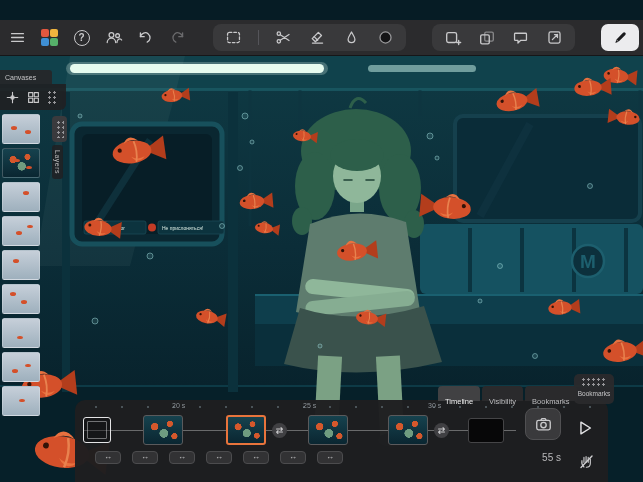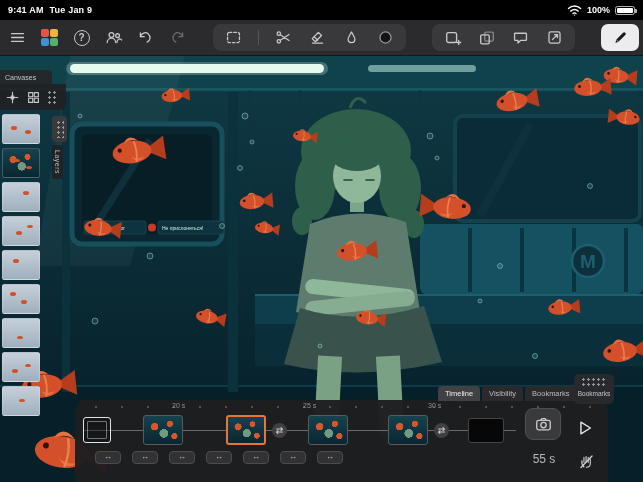--- a/index.html
+++ b/index.html
@@ -52,21 +52,21 @@
     linear-gradient(180deg,#16424e,#0a2631); }
   .mini-fish { position:absolute; width:6px; height:3.5px; background:#d4502a; border-radius:50%; }
   .layers-tab { position:absolute; left:52px; top:116px; width:15px; z-index:20; }
   .layers-handle { width:15px; height:26px; background:#3a3a3d; border-radius:4px; display:flex; align-items:center; justify-content:center; }
   .layers-handle .dots { width:8px; height:18px; }
   .layers-label { margin-top:3px; writing-mode:vertical-rl; font-size:7px; color:#bdbdbf; background:rgba(32,32,34,.85);
     padding:5px 2px; border-radius:3px; letter-spacing:.5px; }
 
   
   .tl-tabs { position:absolute; left:438px; top:386px; height:15px; display:flex; gap:2px; z-index:31; }
-  .tl-tab { background:#2a2a2c; color:#bdbdbf; font-size:7.5px; padding:3px 7px 2px; border-radius:4px 4px 0 0; }
+  .tl-tab { background:#2a2a2c; color:#bdbdbf; font-size:7.5px; padding:11px 7px 2px; border-radius:4px 4px 0 0; }
   .tl-tab.active { background:#414143; color:#eee; }
   .bookmarks { position:absolute; left:574px; top:374px; width:40px; height:30px; background:rgba(42,42,44,.95);
     border-radius:5px; z-index:32; display:flex; flex-direction:column; align-items:center; padding-top:3px; }
   .bookmarks .dots { width:26px; height:11px; }
   .bookmarks-label { font-size:6.5px; color:#c5c5c7; margin-top:2px; }
   .tl-panel { position:absolute; left:75px; top:400px; width:533px; height:82px;
     background:rgba(30,30,32,.97); border-radius:10px 10px 0 0; z-index:30; }
   .ruler { position:absolute; left:0; top:0; width:100%; height:12px;
     background-image:radial-gradient(circle,#4a5358 1px, transparent 1.4px);
     background-size:26px 6px; background-position:8px 4px; background-repeat:repeat-x; }
@@ -86,46 +86,28 @@
   .frame.t-black { top:6px; height:25px; background:#070708; border:1px solid #454547; }
   .frame.t-link { top:11px; height:15px; border:none; border-radius:50%; background:#404043; display:flex; align-items:center; justify-content:center; overflow:visible; }
   .frame .link-svg { display:none; }
   .frame.t-link .link-svg { display:block; }
   .spacing-row { position:absolute; left:0; top:50px; width:100%; height:16px; }
   .spacer-btn { position:absolute; top:1px; width:26px; height:13px; background:#323234; border:1px solid #4c4c4e;
     border-radius:4px; color:#c5c5c7; font-size:8px; line-height:10px; text-align:center; }
   .cam-btn { position:absolute; left:450px; top:8px; width:36px; height:32px; background:#3a3a3c;
     border:1px solid #505052; border-radius:8px; display:flex; align-items:center; justify-content:center; }
   .play-btn { position:absolute; left:498px; top:16px; width:24px; height:24px; display:flex; align-items:center; justify-content:center; }
-  .duration { position:absolute; left:452px; top:52px; width:34px; text-align:center; font-size:12px; color:#b9b9bb; }
+  .duration { position:absolute; left:452px; top:52px; width:34px; text-align:right; font-size:10px; color:#b9b9bb; }
   .hand-btn { position:absolute; left:500px; top:50px; width:22px; height:22px; display:flex; align-items:center; justify-content:center; }
 </style>
 </head>
 <body>
 
 <div class="screen">
 
-  <div class="status-bar">
-    <div class="status-left">
-      <span>9:41 AM</span>
-      <span>Tue Jan 9</span>
-    </div>
-    <div class="status-right">
-      <svg class="ic" width="15" height="12" viewBox="0 0 20 16" style="stroke:#fff;stroke-width:1.8">
-        <path d="M2,6 C6.5,1.5 13.5,1.5 18,6"></path>
-          <path d="M5,9.5 C8,6.8 12,6.8 15,9.5"></path>
-          <path d="M8,12.6 C9.2,11.6 10.8,11.6 12,12.6"></path>
-          <circle cx="10" cy="14.8" r="0.9" fill="#fff" stroke="none"></circle>
-      </svg>
-      <span>100%</span>
-      <span class="battery">
-          <i></i>
-        </span>
-    </div>
-  </div>
 
   <div class="toolbar">
     <div class="tbtn">
       <svg class="ic" width="17" height="17" viewBox="0 0 20 20">
           <path d="M3,5.5 H17 M3,10 H17 M3,14.5 H17"></path>
         </svg>
     </div>
     <div class="tbtn">
       <span class="logo">
           <i class="logo-sq" style="background: rgb(226, 87, 63);"></i>

